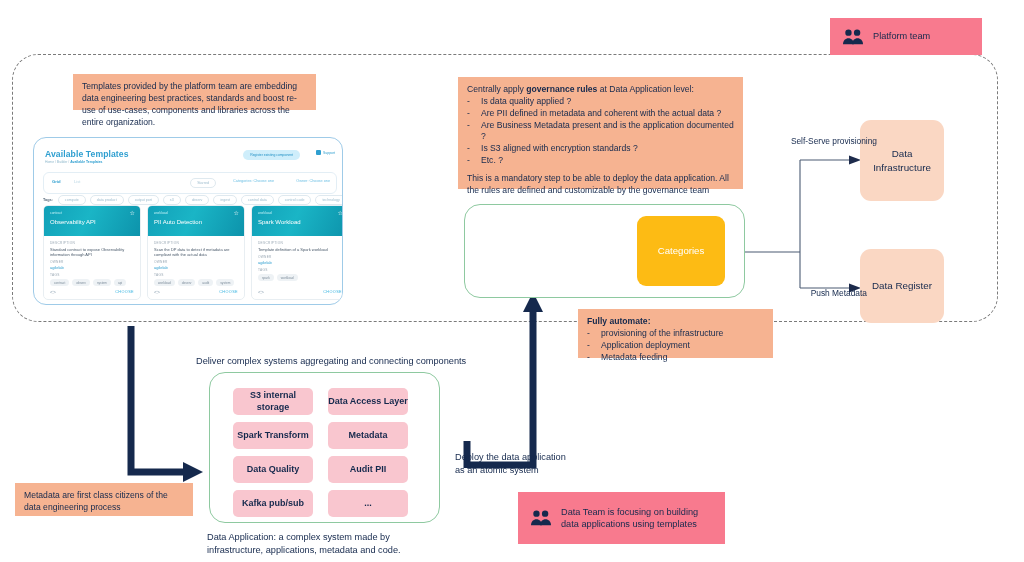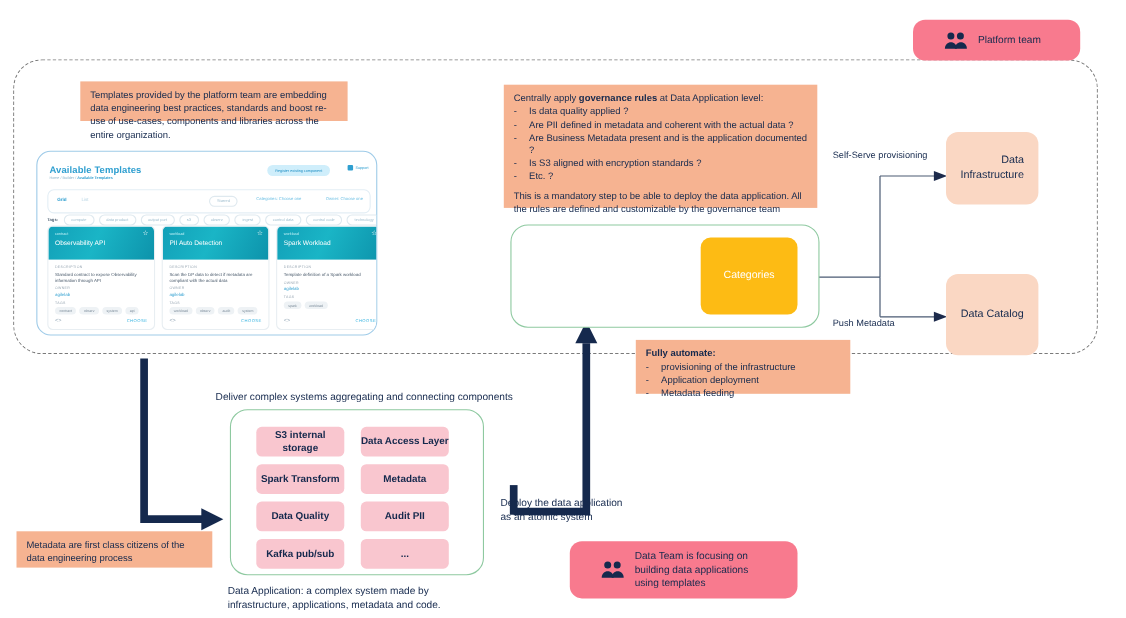--- a/index.html
+++ b/index.html
@@ -32,25 +32,25 @@
   }
   .callout b{font-weight:bold;}
   .callout ul{margin:0;padding:0;list-style:none;}
   .callout li{display:flex;gap:9px;}
   .callout li .dash{width:5px;flex:none;}
   .gap-line{height:6px;}
 
   
   .badge{
     background:#f87a8e;
-    border-radius:11px;
+    border-radius:0;
     display:flex;
     align-items:center;
     gap:9px;
-    padding:8px 28px;
+    padding:8px 12px;
     color:#15294d;
     font-size:9.2px;
     line-height:1.35;
   }
   .badge .glyph{flex:none;width:22px;height:20px;}
 
   
   .greenbox{
     border:1.4px solid #8ec9a0;
     border-radius:16px;
@@ -88,20 +88,21 @@
     color:#15294d;
     font-size:9px;
     font-weight:bold;
     line-height:1.3;
   }
 
   .plain-label{
     color:#15294d;
     font-size:8.4px;
     line-height:1.4;
+    text-align:right;
   }
   .caption{font-size:9.2px;line-height:1.45;color:#15294d;}
 
   
   .app-shot{
     left:33px;top:137px;width:310px;height:168px;
     background:#ffffff;
     border:1px solid #9fcbe8;
     border-radius:13px;
     overflow:hidden;
@@ -364,29 +365,29 @@
     <div>This is a mandatory step to be able to deploy the data application. All the rules are defined and customizable by the governance team</div>
   </div>
 
   <div class="abs greenbox" style="left:464px;top:204px;width:281px;height:94px;"></div>
 
 
   <div class="abs yellow" style="left:637px;top:216px;width:88px;height:70px;">
     <span>Categories</span>
   </div>
 
-  <div class="abs peach" style="left:860px;top:120px;width:84px;height:66px;text-align:right;">
+  <div class="abs peach" style="left:860px;top:120px;width:84px;height:81px;">
     <span>
       <span>Data</span><br>
       <span>Infrastructure</span>
     </span>
   </div>
 
   <div class="abs peach" style="left:860px;top:249px;width:84px;height:74px;">
-    <span>Data Catalog</span>
+    <span>Data Register</span>
   </div>
 
   <div class="abs plain-label" style="left:757px;top:136px;width:120px;">Self-Serve provisioning</div>
 
   <div class="abs plain-label" style="left:757px;top:288px;width:110px;">Push Metadata</div>
 
   <div class="abs callout" style="left:578px;top:309px;width:195px;height:49px;">
     <div style="font-weight:bold">Fully automate:</div>
     <ul>
       <li>

